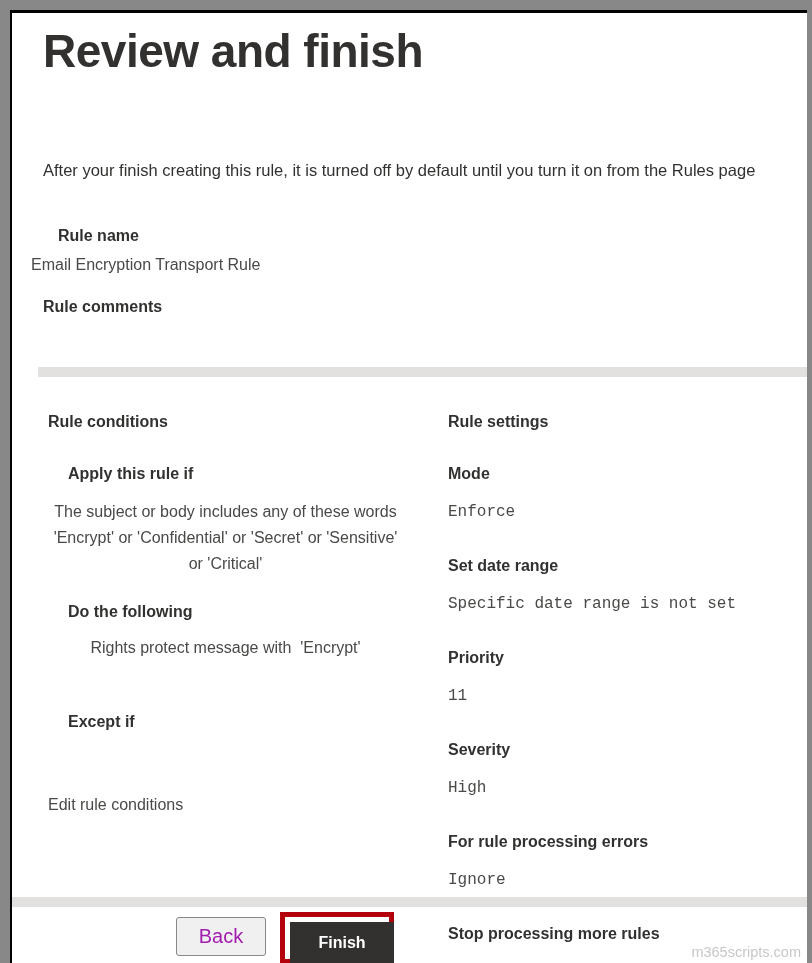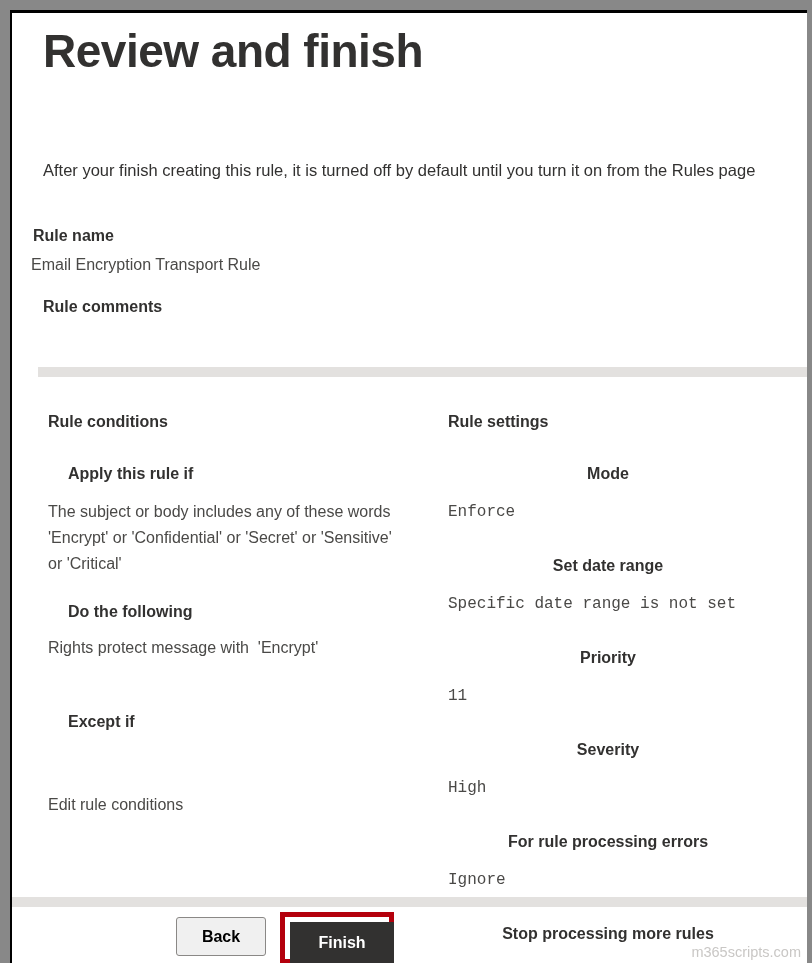--- a/index.html
+++ b/index.html
@@ -39,55 +39,55 @@
     width:775px;
     font-size:16.5px;
     color:var(--text-primary);
   }
   .field-label{
     font-size:16px;font-weight:600;color:var(--text-primary);line-height:22px;
   }
   .field-value{
     font-size:16px;color:var(--text-secondary);line-height:22px;
   }
-  .rule-name-label{left:16px;top:207px;}
+  .rule-name-label{left:41px;top:207px;}
   .rule-name-value{left:14px;top:236px;}
   .rule-comments-label{left:26px;top:278px;}
   .rule-comments-value{left:26px;top:307px;}
   .divider-1{
     left:26px;top:354px;width:782px;height:1px;
     background:var(--divider);
   }
   .col{top:388px;}
   .col-left{left:26px;width:375px;}
   .col-right{left:426px;width:340px;}
   .section-heading{
     font-size:16px;font-weight:700;color:var(--text-primary);
     line-height:22px;margin-bottom:20px;
   }
   .cond-label{margin-bottom:4px;margin-left:20px;}
-  .cond-value{white-space:pre-wrap;line-height:26px;margin-bottom:14px;min-height:22px;}
+  .cond-value{white-space:pre-wrap;line-height:26px;margin-bottom:14px;min-height:22px;text-align:center;}
   .cond-value.single{line-height:22px;margin-bottom:42px;}
   .cond-value.empty{margin-bottom:25px;height:22px;}
   .edit-link{
     font-size:16px;color:var(--text-secondary);line-height:22px;cursor:pointer;
   }
-  .setting-label{margin-bottom:6px;text-align:center;}
+  .setting-label{margin-bottom:6px;}
   .setting-value{margin-bottom:22px;font-family:Liberation Mono, monospace;}
   .settings-edit{margin-top:14px;}
   .footer-divider{
     left:0;top:884px;width:808px;height:1px;background:var(--divider);
   }
   .back-button{
     left:164px;top:904px;width:90px;height:39px;
     background:var(--back-button-bg);
     border:1px solid var(--back-button-border);
     border-radius:3px;
     font-family:"Liberation Sans",sans-serif;
-    font-size:16px;font-weight:700;color:#000000;
+    font-size:20px;font-weight:400;color:#a21caf;
     cursor:pointer;
   }
   .finish-highlight{
     left:268px;top:899px;width:114px;height:52px;
     border:5px solid var(--highlight-red);
   }
   .finish-button{
     width:104px;height:42px;
     background:var(--finish-button-bg);
     border:none;border-radius:0;

